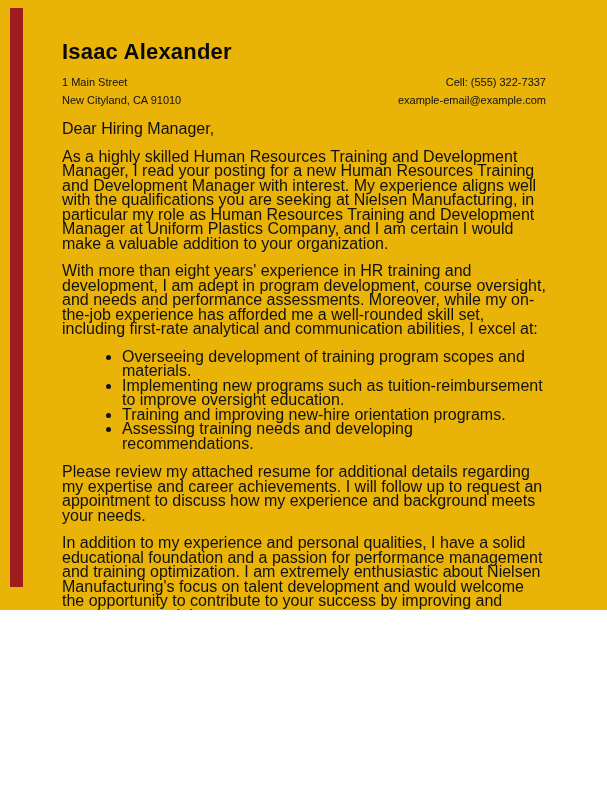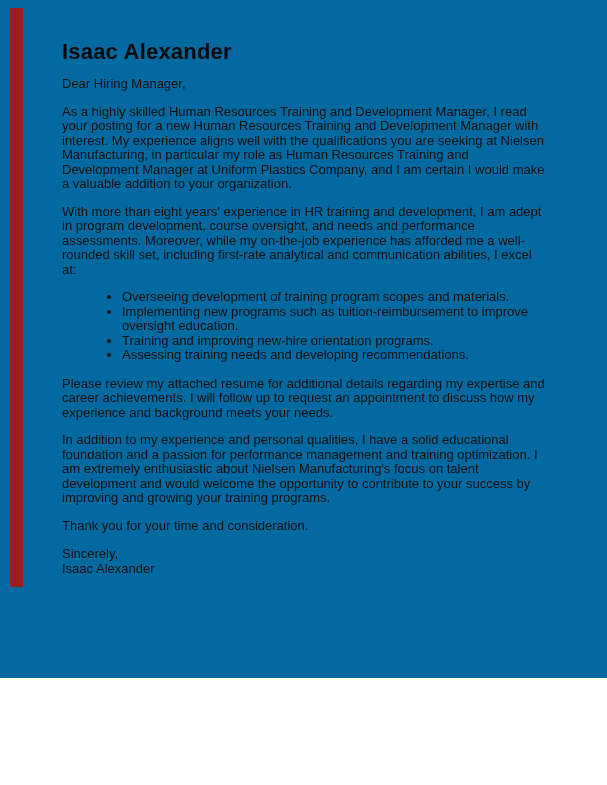--- a/index.html
+++ b/index.html
@@ -1,21 +1,21 @@
 <!DOCTYPE html>
 <html><head>
 <meta charset="utf-8">
 <style>
   * { margin: 0; padding: 0; box-sizing: border-box; }
   html, body { background: #ffffff; }
   .page {
     position: relative;
     width: 607px;
-    height: 678px;
-    background: #0369a1;
+    height: 610px;
+    background: #eab308;
     font-family: "Liberation Sans", sans-serif;
     color: #101010;
     overflow: hidden;
   }
   .accent-bar {
     position: absolute;
     left: 10px;
     top: 8px;
     width: 13px;
     height: 579px;
@@ -34,21 +34,21 @@
     margin-bottom: 9px;
     line-height: 1.1;
   }
   .contact-row {
     display: flex;
     justify-content: space-between;
     font-size: 11px;
     line-height: 18px;
   }
   .contact-right { text-align: right; }
-  .body-text { font-size: 13px; line-height: 14.5px; }
+  .body-text { font-size: 16px; line-height: 14.5px; }
   .salutation { margin-top: 13px; margin-bottom: 13px; }
   .para { margin-bottom: 13px; }
   ul.bullet-list {
     margin: 0 0 14px 0;
     padding-left: 60px;
   }
   ul.bullet-list li { margin-bottom: 0; }
   .thanks { margin-bottom: 14px; }
   .signoff { }
   .signature { margin-bottom: 0; }
@@ -56,20 +56,30 @@
 </head>
 <body>
 
 <div class="page">
   <div class="accent-bar" style="background: rgb(158, 27, 30);"></div>
 
   <div class="content">
 
     <div class="name">Isaac Alexander</div>
 
+    <div class="contact-row">
+      <div class="contact-left">
+        <div>1 Main Street</div>
+        <div>New Cityland, CA 91010</div>
+      </div>
+      <div class="contact-right">
+        <div>Cell: (555) 322-7337</div>
+        <div>example-email@example.com</div>
+      </div>
+    </div>
 
     <div class="body-text">
       <div class="salutation">Dear Hiring Manager,</div>
 
       <p class="para">As a highly skilled Human Resources Training and Development Manager, I read your posting for a new Human Resources Training and Development Manager with interest. My experience aligns well with the qualifications you are seeking at Nielsen Manufacturing, in particular my role as Human Resources Training and Development Manager at Uniform Plastics Company, and I am certain I would make a valuable addition to your organization.</p>
 
       <p class="para">With more than eight years' experience in HR training and development, I am adept in program development, course oversight, and needs and performance assessments. Moreover, while my on-the-job experience has afforded me a well-rounded skill set, including first-rate analytical and communication abilities, I excel at:</p>
 
       <ul class="bullet-list">
         <li>Overseeing development of training program scopes and materials.</li>

